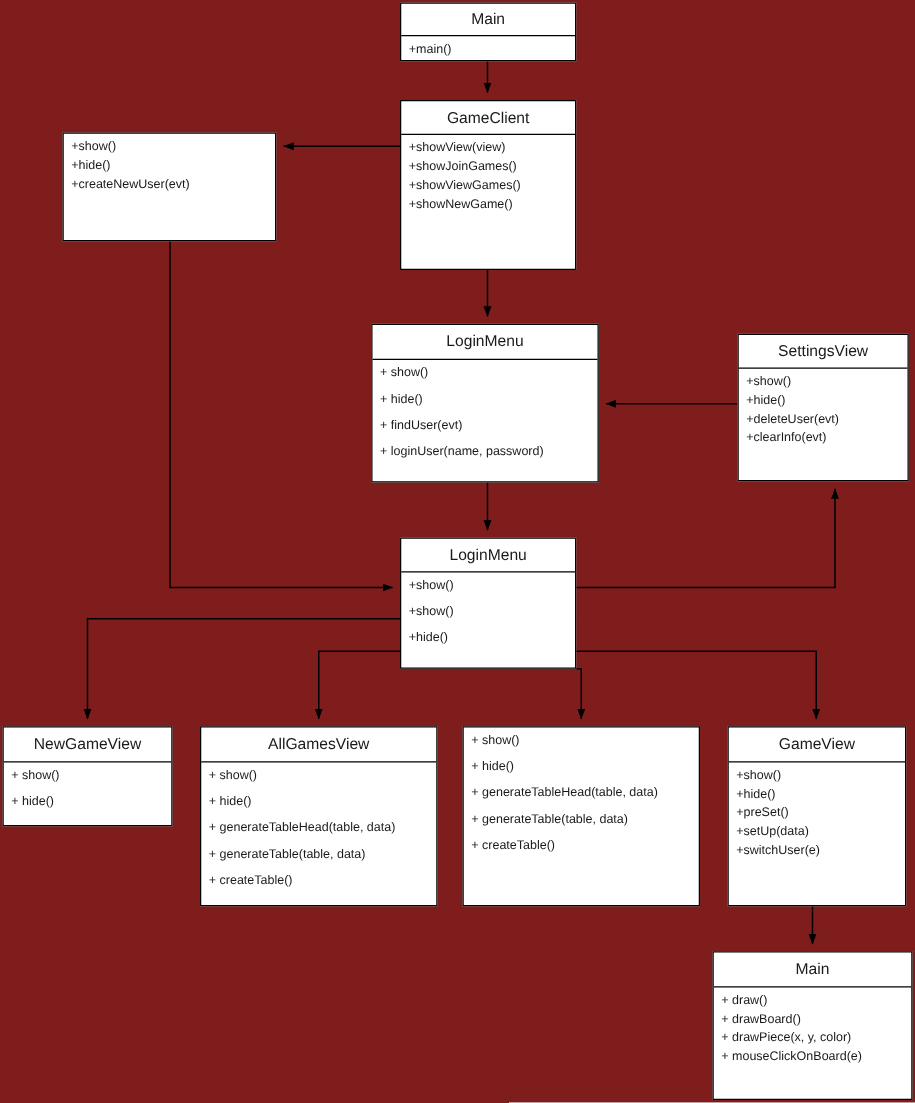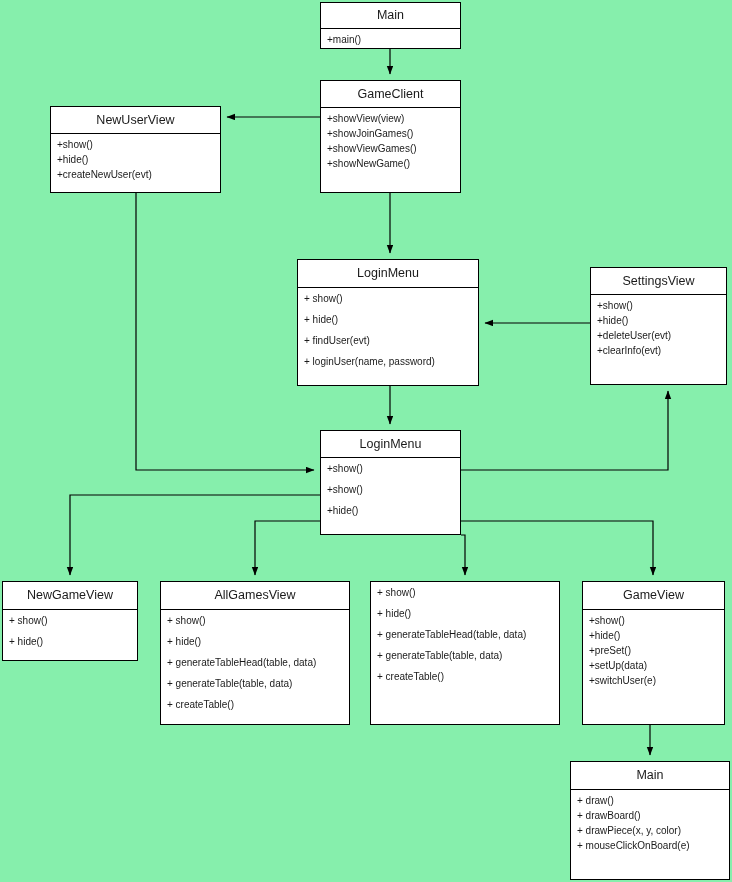--- a/index.html
+++ b/index.html
@@ -4,21 +4,21 @@
 <style>
   html, body {
     margin: 0;
     padding: 0;
     background: #ffffff;
   }
   #canvas {
     position: relative;
     width: 732px;
     height: 882px;
-    background: #86efac;
+    background: #7f1d1d;
     font-family: "Liberation Sans", sans-serif;
     overflow: hidden;
   }
   #edges {
     position: absolute;
     left: 0;
     top: 0;
     width: 732px;
     height: 882px;
     pointer-events: none;
@@ -87,31 +87,30 @@
       </g>
   </svg>
 
   <div id="class-layer">
       <div class="uml-class" style="left: 320px; top: 2px; width: 141px; height: 47px;">
         <div class="uml-title" style="height: 26px;">Main</div>
         <div class="uml-members spacing-tight">
           <div class="uml-member">+main()</div>
         </div>
       </div>
-      <div class="uml-class" style="left: 320px; top: 80px; width: 141px; height: 113px;">
+      <div class="uml-class" style="left: 320px; top: 80px; width: 141px; height: 136px;">
         <div class="uml-title" style="height: 27px;">GameClient</div>
         <div class="uml-members spacing-tight">
           <div class="uml-member">+showView(view)</div>
           <div class="uml-member">+showJoinGames()</div>
           <div class="uml-member">+showViewGames()</div>
           <div class="uml-member">+showNewGame()</div>
         </div>
       </div>
       <div class="uml-class" style="left: 50px; top: 106px; width: 171px; height: 87px;">
-        <div class="uml-title" style="height: 27px;">NewUserView</div>
         <div class="uml-members spacing-tight">
           <div class="uml-member">+show()</div>
           <div class="uml-member">+hide()</div>
           <div class="uml-member">+createNewUser(evt)</div>
         </div>
       </div>
       <div class="uml-class" style="left: 297px; top: 259px; width: 182px; height: 127px;">
         <div class="uml-title" style="height: 28px;">LoginMenu</div>
         <div class="uml-members spacing-mid">
           <div class="uml-member">+ show()</div>

